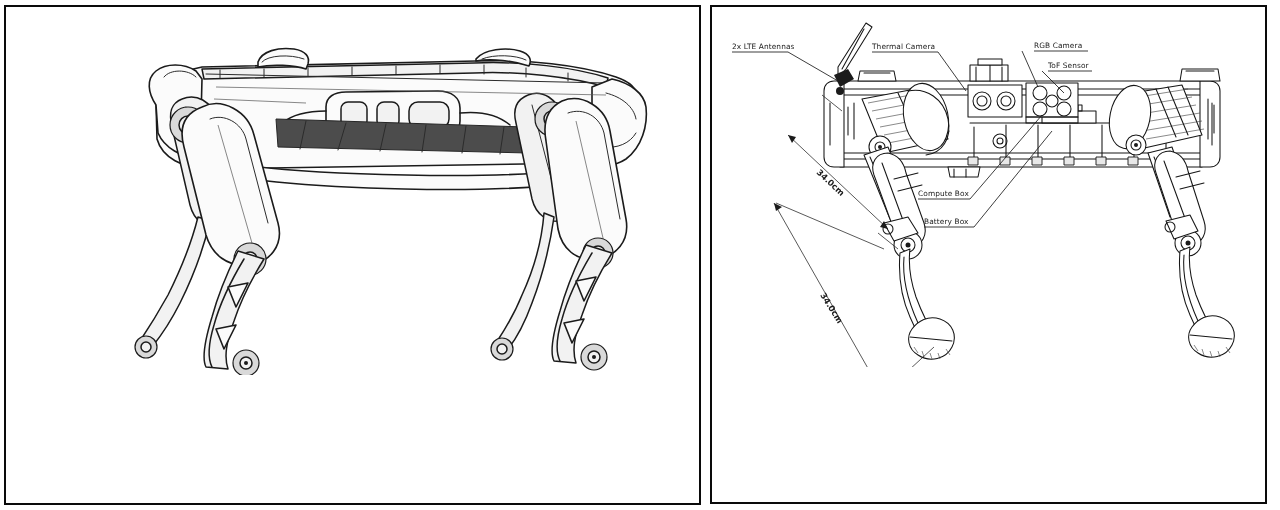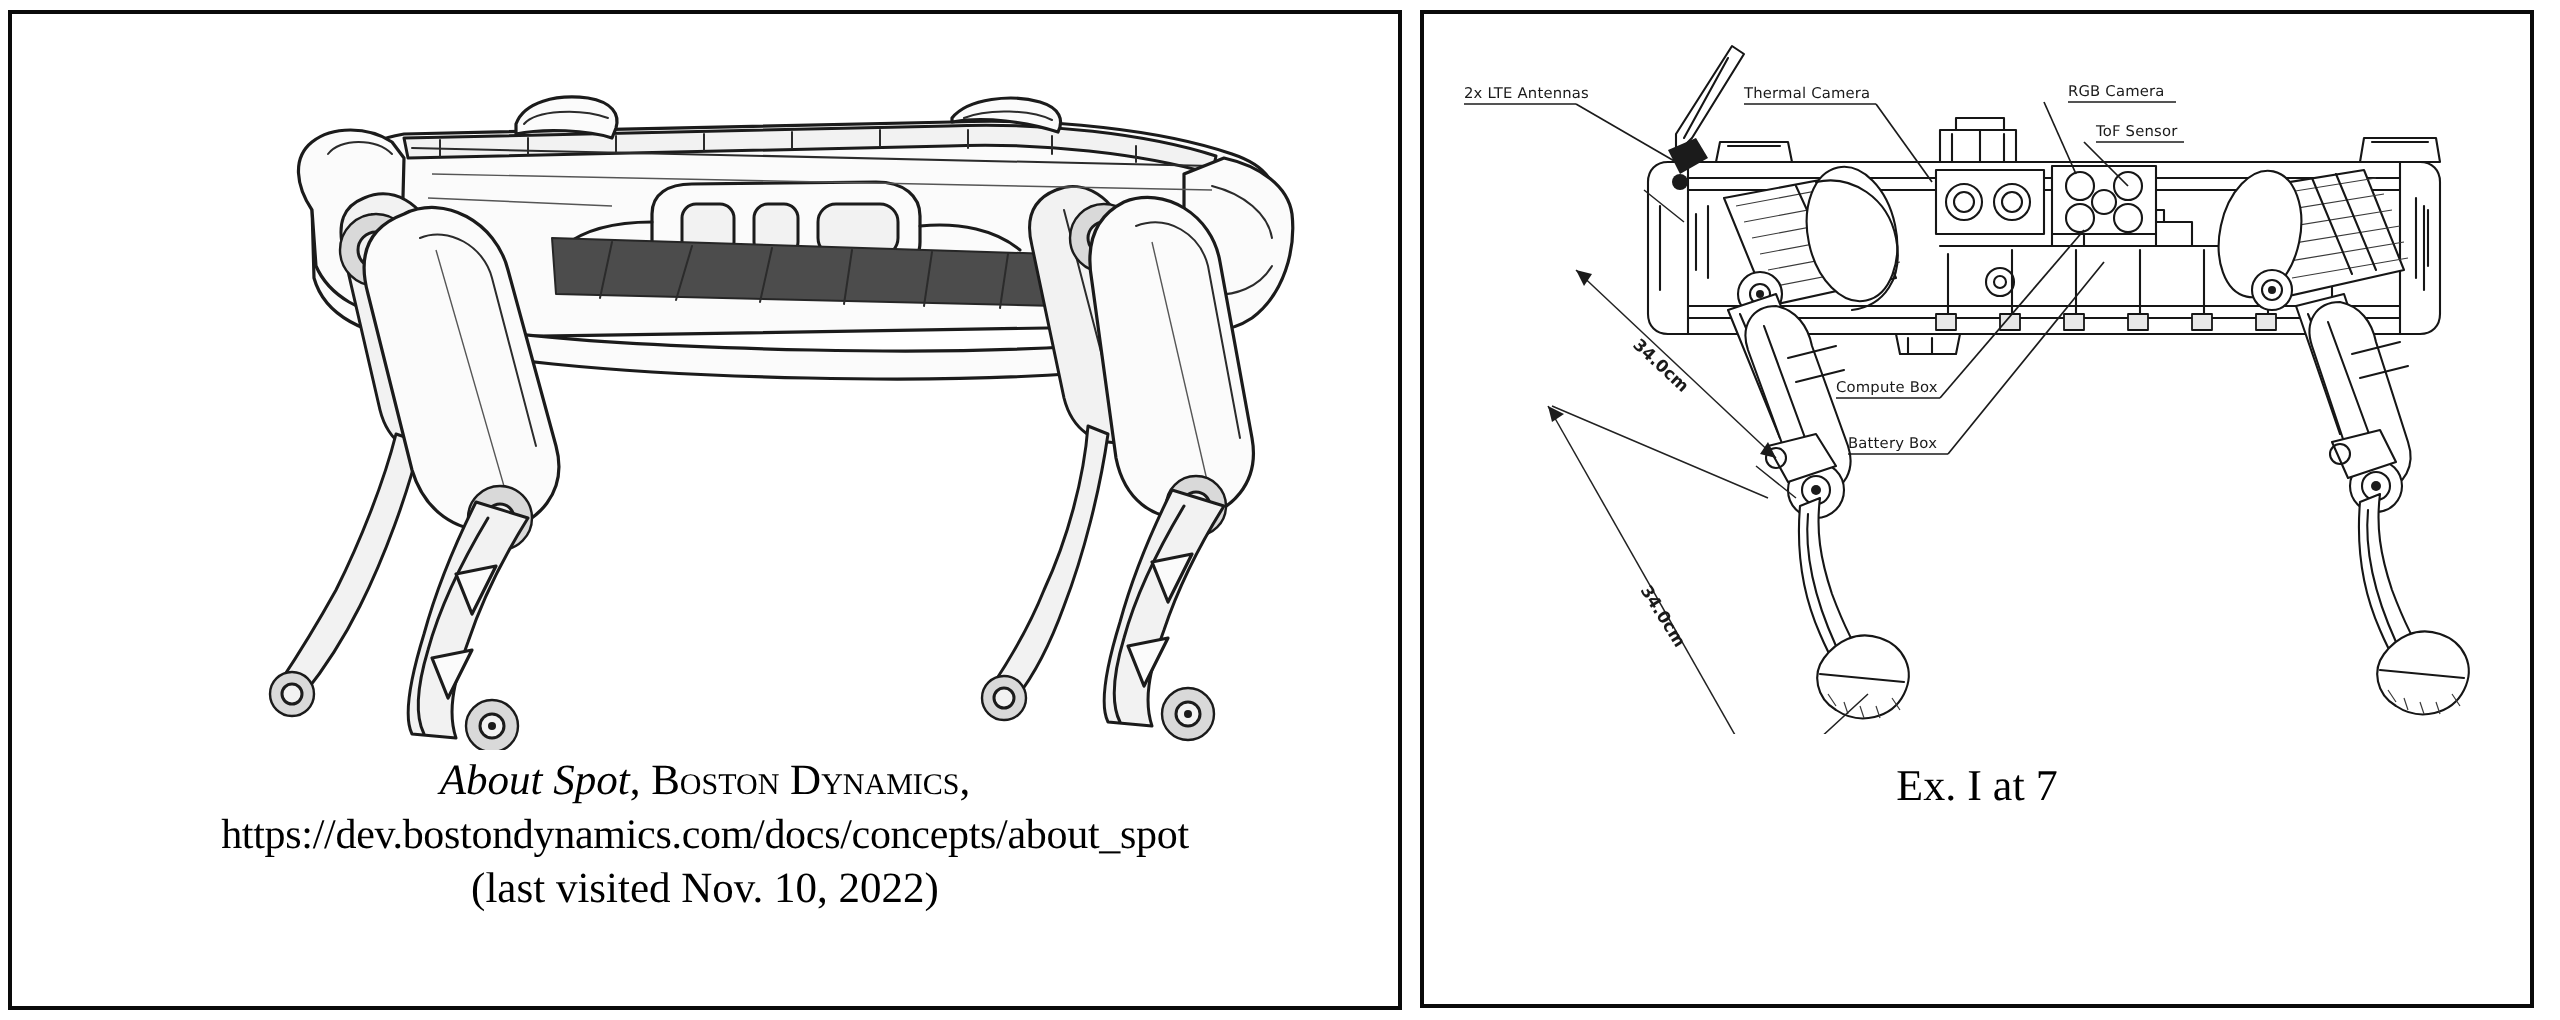--- a/index.html
+++ b/index.html
@@ -243,25 +243,20 @@
         <path class="fl-w" d="M570 274 L590 270 L578 294 Z"></path>
         <path class="fl-w" d="M558 316 L578 312 L566 336 Z"></path>
         <circle class="fl-m" cx="588" cy="350" r="13"></circle>
         <circle class="fl-l" cx="588" cy="350" r="6"></circle>
         <circle class="fl-k" cx="588" cy="350" r="2"></circle>
 
         <path class="ln-h" d="M210 80 L600 88 M208 92 L300 96"></path>
       </svg>
     </div>
 
-    <div class="caption caption-left">
-      <div class="cap-line"><span class="cap-italic">About Spot</span><span>, </span><span class="cap-smallcaps">Boston Dynamics</span><span>,</span></div>
-      <div class="cap-line cap-url">https://dev.bostondynamics.com/docs/concepts/about_spot</div>
-      <div class="cap-line">(last visited Nov. 10, 2022)</div>
-    </div>
   </div>
 
   <div class="cell cell-right">
 
     <div class="cell-art">
       <svg viewBox="0 0 553 360" preserveAspectRatio="xMidYMid meet">
 
         <path class="cad-f" d="M128 78 L128 160 L490 160 L490 74 L128 74 Z"></path>
 
         <path class="cad" d="M128 82 L490 82 M128 88 L490 88"></path>
@@ -434,18 +429,15 @@
           <text class="cad-label" x="206" y="189">Compute Box</text>
           <path class="lead" d="M206 192 L258 192"></path>
         </g>
         <g>
           <text class="cad-label" x="212" y="217">Battery Box</text>
           <path class="lead" d="M212 220 L262 220"></path>
         </g>
       </svg>
     </div>
 
-    <div class="caption caption-right">
-      <div class="cap-line">Ex. I at 7</div>
-    </div>
   </div>
 
 </div>
 
 </body></html>

